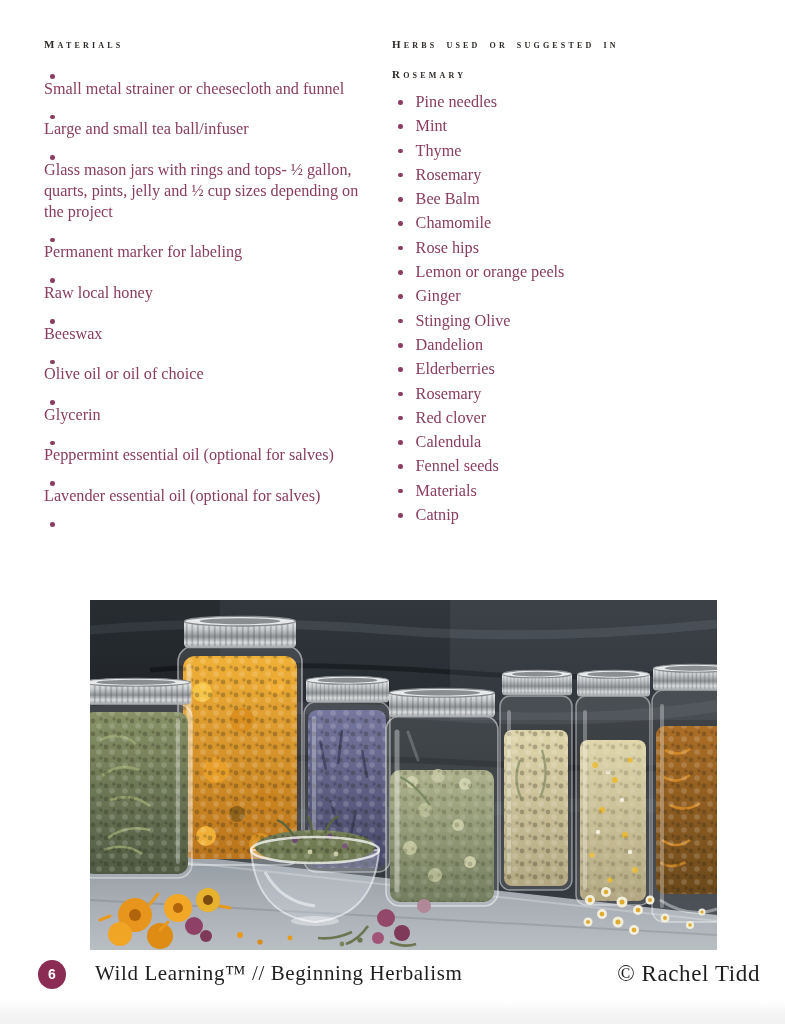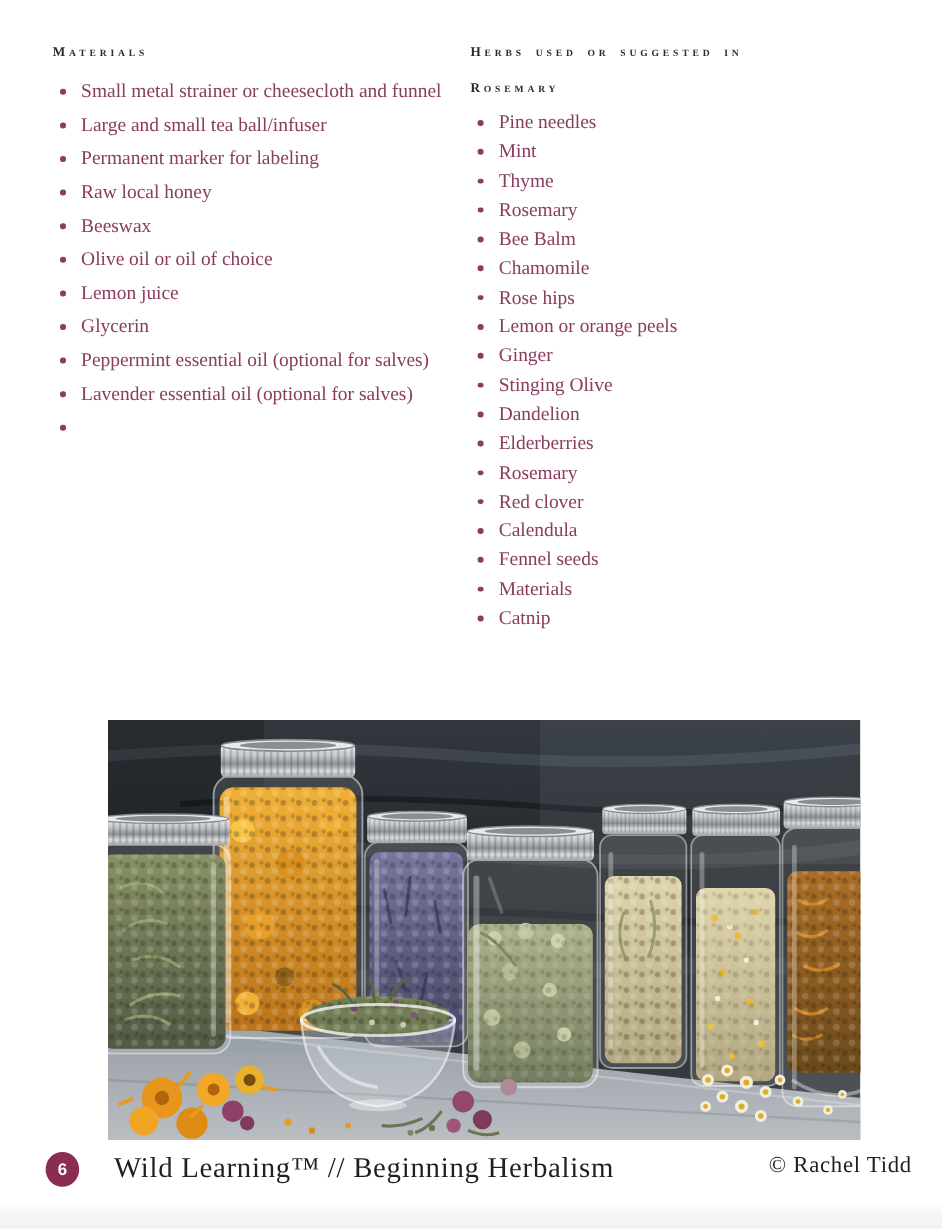--- a/index.html
+++ b/index.html
@@ -20,21 +20,21 @@
   }
   .col-right h2{line-height:30px;margin-top:-4px;}
   .col-right h2 .hline{display:block;}
   ul{list-style:none;margin:0;padding:0;}
   .col-left ul{margin-top:11px;width:334px;}
   .col-right ul{margin-top:3px;}
   li{
     display:flex;align-items:flex-start;
     font-size:16.2px;line-height:21px;color:var(--accent,#8a3d60);
   }
-  .col-left li{margin-bottom:7px;}
+  .col-left li{margin-bottom:7px;flex-direction:column;}
   .col-right li{margin-bottom:3.3px;}
   .dot{
     flex:none;width:4.6px;height:4.6px;border-radius:50%;
     background:var(--accent,#8a3d60);
     margin:8px 13px 0 6px;
   }
   .photo{
     position:absolute;left:90px;top:600px;width:627px;height:350px;margin:0;
     line-height:0;
   }
@@ -43,25 +43,25 @@
     position:absolute;left:0;right:0;top:956px;height:34px;
   }
   .pagenum{
     position:absolute;left:38px;top:4px;width:28px;height:29px;
     border-radius:50%;background:var(--badge,#8b2c54);
     color:#fff;font-family:"Liberation Sans",sans-serif;
     font-size:14px;font-weight:bold;line-height:29px;text-align:center;
   }
   .ftitle{
     position:absolute;left:95px;top:5px;
-    font-size:24px;color:#1f1f1f;letter-spacing:0.6px;
+    font-size:21px;color:#1f1f1f;letter-spacing:0.6px;
   }
   .fcopy{
     position:absolute;right:25px;top:5px;
-    font-size:19px;color:#1f1f1f;letter-spacing:0.6px;
+    font-size:23px;color:#1f1f1f;letter-spacing:0.6px;
   }
   .bottom-band{
     position:absolute;left:0;right:0;bottom:0;height:22px;
     background:linear-gradient(180deg,#ffffff 0%,#f6f6f6 40%,#f1f1f2 100%);
   }
 </style>
 </head>
 <body style="--background: #ffffff; --accent: #8a3d60; --heading: #2e2a27; --badge: #8b2c54;">
 
 <div class="columns">
@@ -73,20 +73,24 @@
         <li>
           <span class="dot"></span>
           <span>Small metal strainer or cheesecloth and funnel</span>
         </li>
 
         <li>
           <span class="dot"></span>
           <span>Large and small tea ball/infuser</span>
         </li>
 
+        <li>
+          <span class="dot"></span>
+          <span>Glass mason jars with rings and tops- ½ gallon, quarts, pints, jelly and ½ cup sizes depending on the project</span>
+        </li>
 
         <li>
           <span class="dot"></span>
           <span>Permanent marker for labeling</span>
         </li>
 
         <li>
           <span class="dot"></span>
           <span>Raw local honey</span>
         </li>
@@ -94,24 +98,20 @@
         <li>
           <span class="dot"></span>
           <span>Beeswax</span>
         </li>
 
         <li>
           <span class="dot"></span>
           <span>Olive oil or oil of choice</span>
         </li>
 
-        <li>
-          <span class="dot"></span>
-          <span>Lemon juice</span>
-        </li>
 
         <li>
           <span class="dot"></span>
           <span>Glycerin</span>
         </li>
 
         <li>
           <span class="dot"></span>
           <span>Peppermint essential oil (optional for salves)</span>
         </li>

